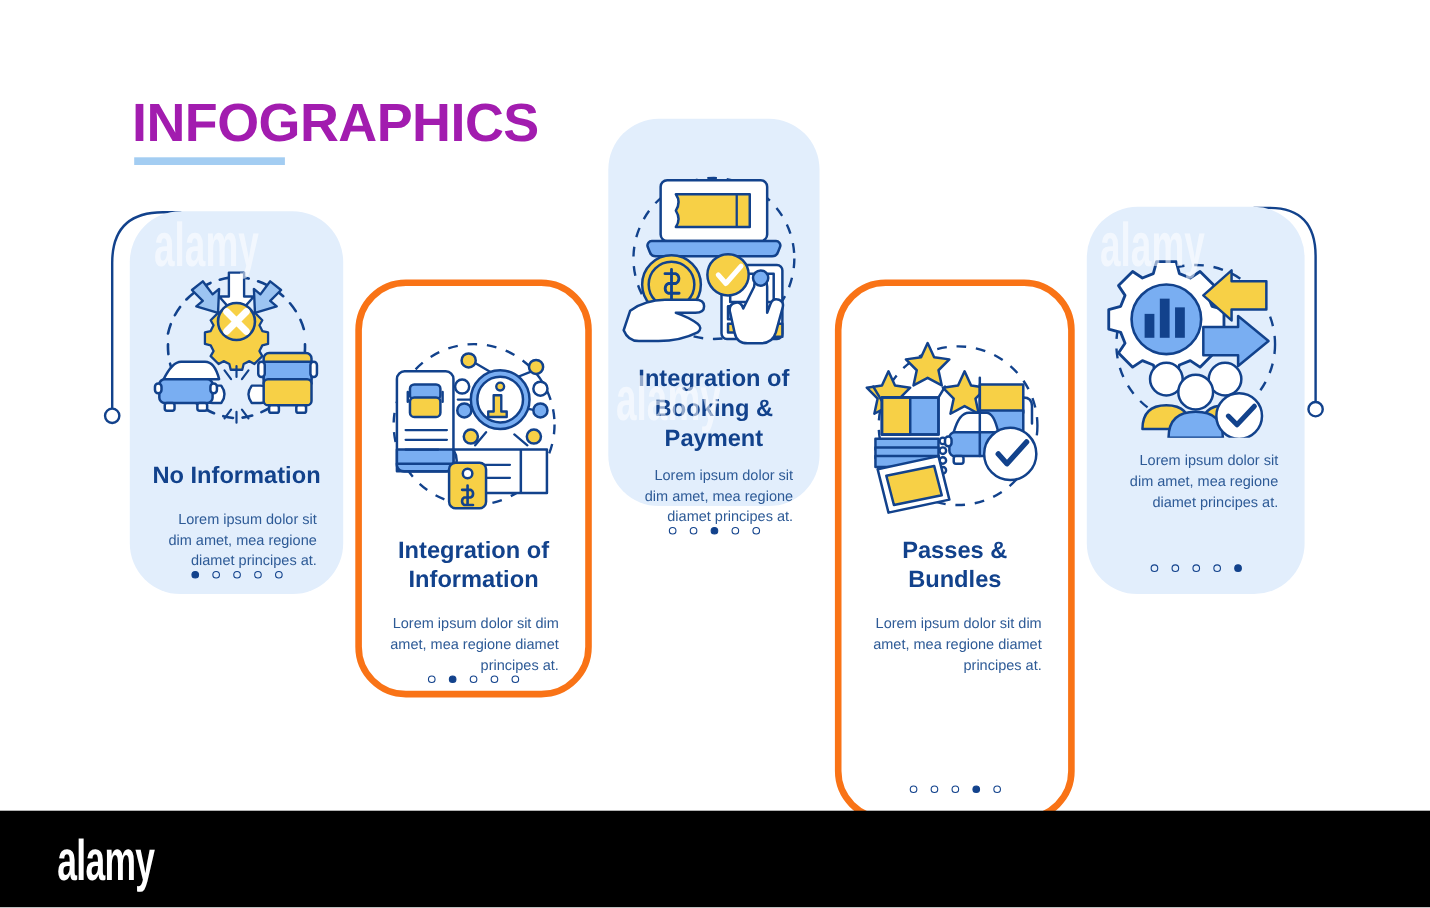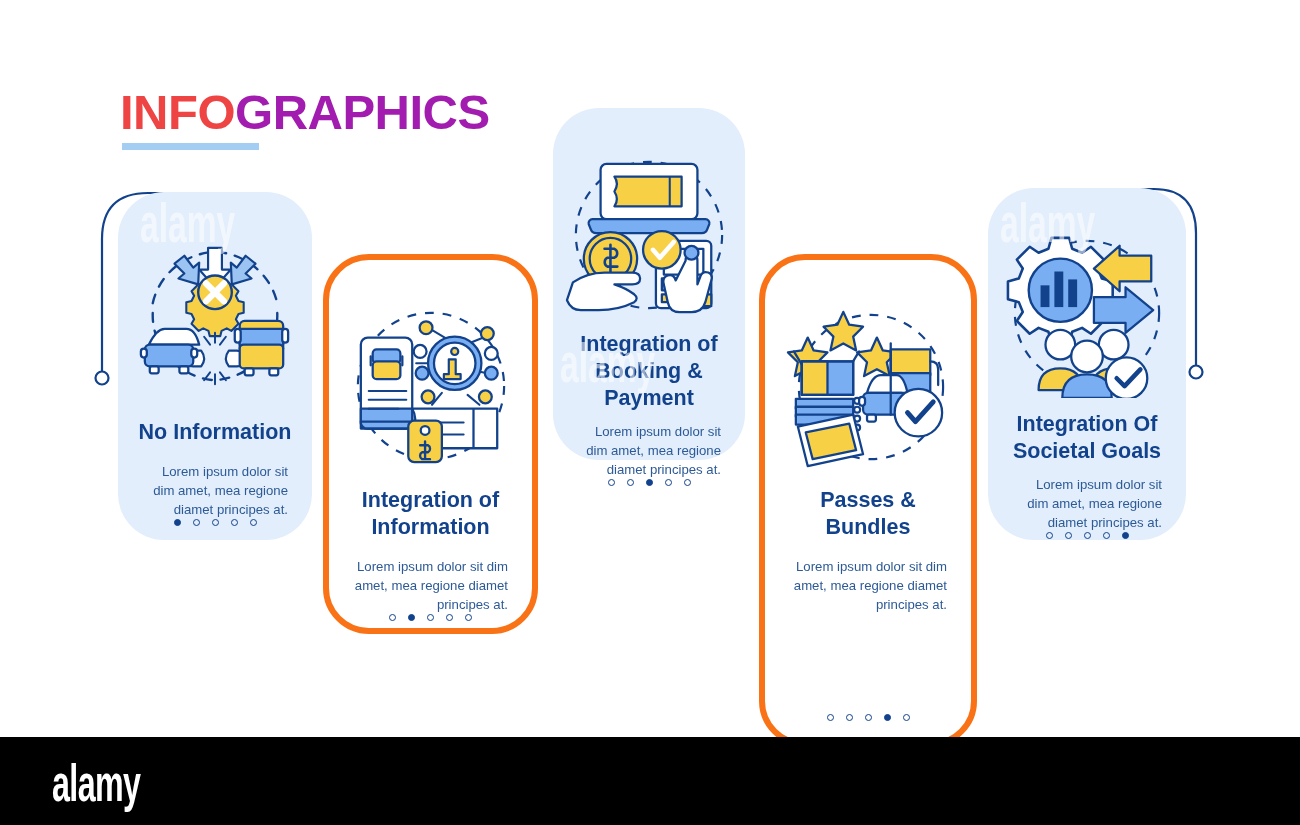--- a/index.html
+++ b/index.html
@@ -27,21 +27,21 @@
     width: 520px;
     height: 80px;
   }
   #page-title {
     font-size: 49px;
     font-weight: bold;
     letter-spacing: -0.5px;
     line-height: 56px;
     white-space: nowrap;
   }
-  .t-dark { color: #ef4444; }
+  .t-dark { color: #a21caf; }
   .t-gold { color: #a21caf; }
   #title-underline {
     position: absolute;
     left: 2px;
     top: 59px;
     width: 137px;
     height: 7px;
     background: #a3cdf2;
   }
 
@@ -489,21 +489,20 @@
             <circle cx="85" cy="128" r="16" fill="#ffffff"></circle>
             <path d="M60 170 q0 -24 25 -24 q25 0 25 24 z" fill="#79aef2"></path>
           </g>
 
           <g stroke="#12428c" stroke-width="2.3">
             <circle cx="125" cy="150" r="21" fill="#ffffff"></circle>
             <path d="M115 150 l8 8 l16 -17" fill="none" stroke="#12428c" stroke-width="4.6" stroke-linecap="round" stroke-linejoin="round"></path>
           </g>
         </svg>
       </div>
-      <div class="card-title">Integration Of Societal Goals</div>
       <div class="card-body">Lorem ipsum dolor sit dim amet, mea regione diamet principes at.</div>
       <div class="dots">
         <span class="dot"></span>
         <span class="dot"></span>
         <span class="dot"></span>
         <span class="dot"></span>
         <span class="dot active"></span>
       </div>
     </div>
   </div>

